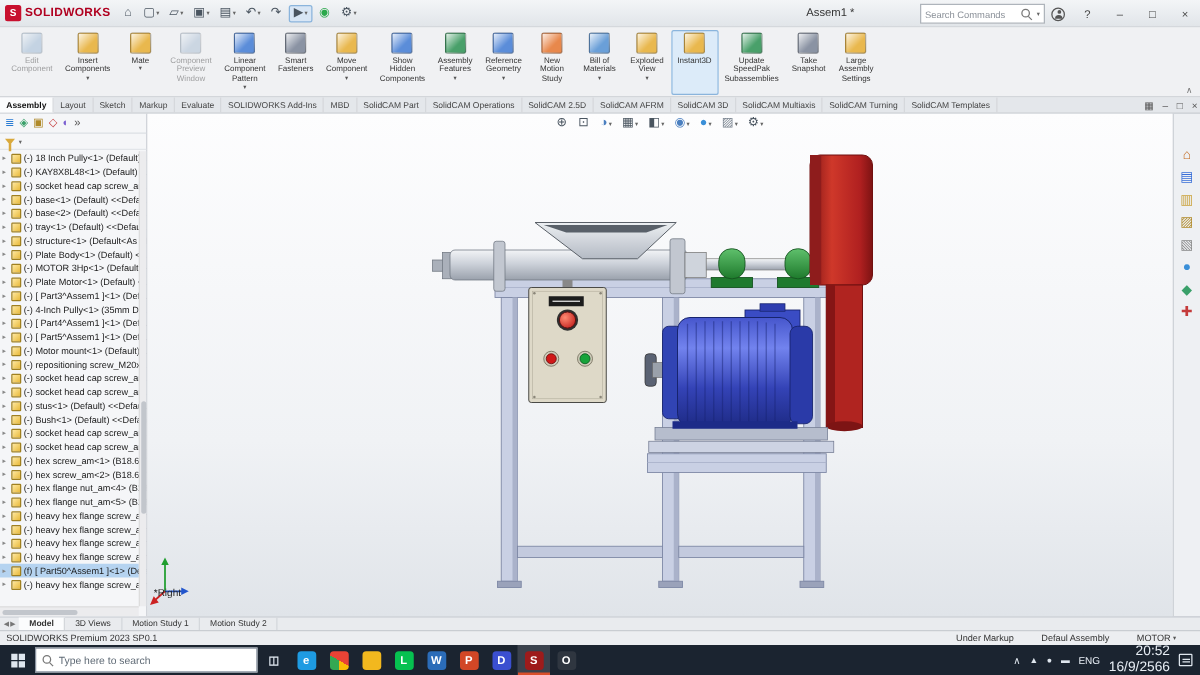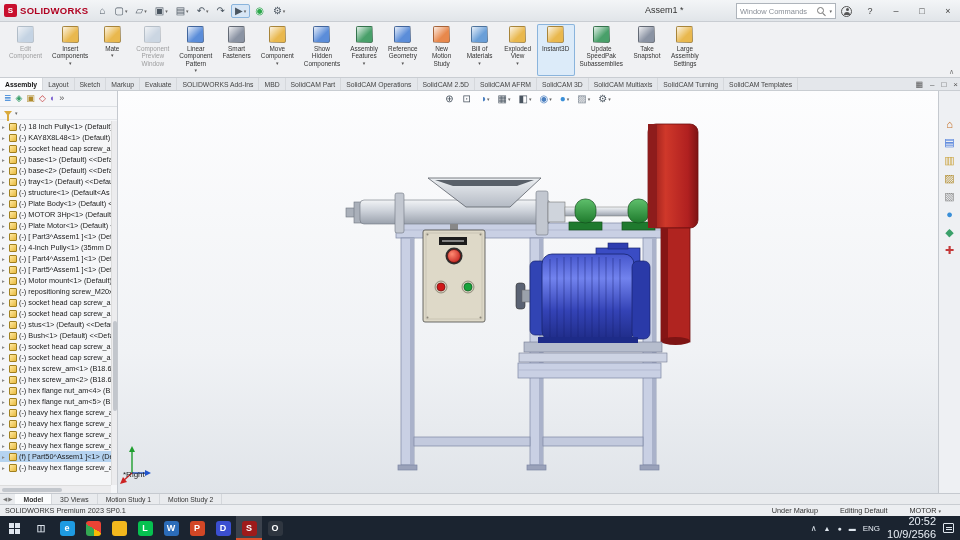--- a/index.html
+++ b/index.html
@@ -177,21 +177,21 @@
           <span class="caret"></span>
         </span>
 
         <span class="qa-btn">
           <span class="g">⚙</span>
           <span class="caret">▾</span>
         </span>
       </div>
     <span class="doc-title">Assem1 *</span>
     <div class="search-box">
-      <span class="ph">Window Commands</span>
+      <span class="ph">Search Commands</span>
       <span class="mag"></span>
       <span class="caret">▾</span>
     </div>
     <div class="title-right">
       <span class="person"></span>
       <span class="win-btn">?</span>
       <span class="win-btn">–</span>
       <span class="win-btn">□</span>
       <span class="win-btn">×</span>
     </div>
@@ -866,39 +866,43 @@
   <div class="statusbar">
     <span>SOLIDWORKS Premium 2023 SP0.1</span>
     <div class="sb-right">
 
         <span class="sb-item">
           <span>Under Markup</span>
           <span class="sb-caret"></span>
         </span>
 
         <span class="sb-item">
-          <span>Editing Default</span>
+          <span>Defaul Assembly</span>
           <span class="sb-caret"></span>
         </span>
 
         <span class="sb-item">
           <span>MOTOR</span>
           <span class="sb-caret">▾</span>
         </span>
       </div>
   </div>
 
   <div class="taskbar">
     <div class="start">
       <span class="winlogo">
           <i></i>
           <i></i>
           <i></i>
           <i></i>
         </span>
+    </div>
+    <div class="tb-search">
+      <span class="mag"></span>
+      <span>Type here to search</span>
     </div>
     <div class="tb-icons">
 
         <span class="tb-cell flat" style="--c: transparent; --fg: #dfe6ee;">
           <span class="tb-ico">◫</span>
         </span>
 
         <span class="tb-cell circle" style="--c: #1e9be2; --fg: #ffffff;">
           <span class="tb-ico">e</span>
         </span>
@@ -936,19 +940,19 @@
         </span>
       </div>
     <div class="tray">
       <span class="chev">∧</span>
       <span class="t-ico">▲</span>
       <span class="t-ico">●</span>
       <span class="t-ico">▬</span>
       <span>ENG</span>
       <div class="clock">
         <div>20:52</div>
-        <div>10/9/2566</div>
+        <div>16/9/2566</div>
       </div>
       <span class="notif"></span>
     </div>
   </div>
 
 </div>
 
 </body></html>

